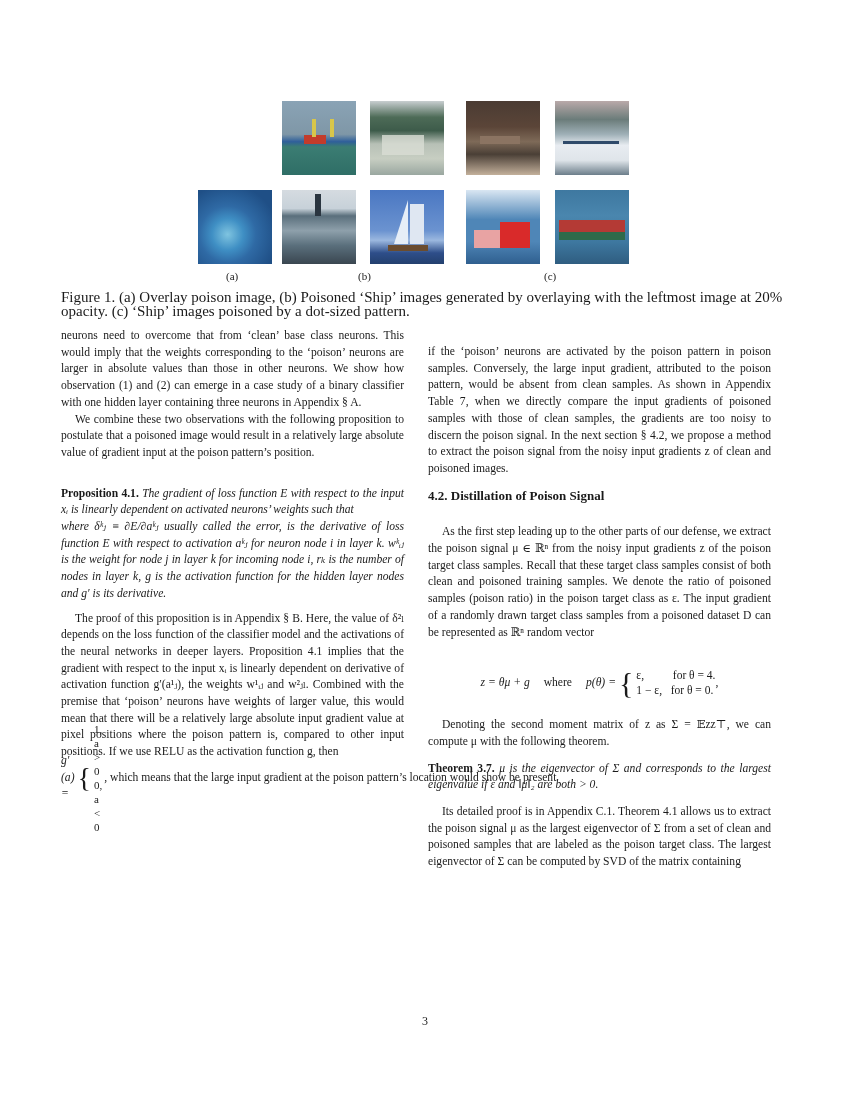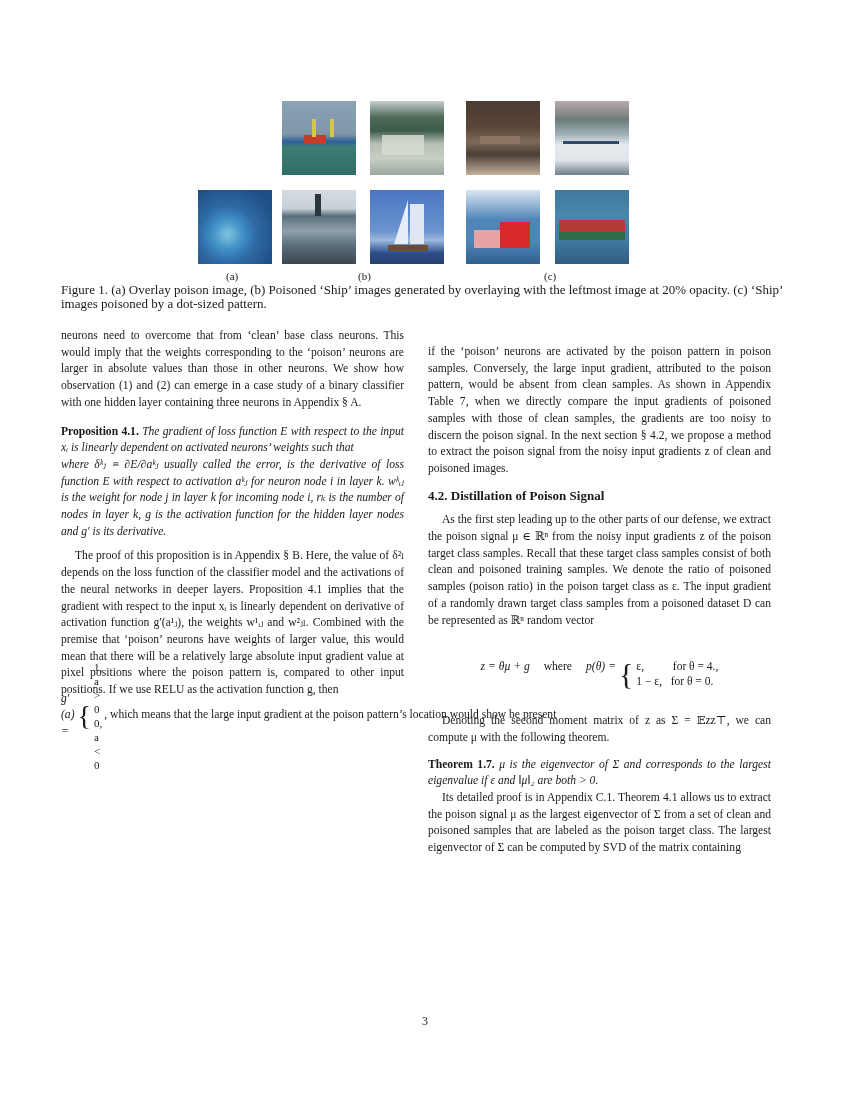--- a/index.html
+++ b/index.html
@@ -1,29 +1,29 @@
 <!DOCTYPE html>
 <html><head>
 <meta charset="utf-8">
 <style>
   html,body{margin:0;padding:0;background:#fff;}
   body{width:850px;height:1100px;position:relative;overflow:hidden;font-family:"Liberation Serif","DejaVu Serif",serif;color:#1a1a1a;}
   .fig{position:absolute;}
   .img{position:absolute;width:74px;height:74px;}
   .axl{position:absolute;left:-8px;top:0;height:74px;width:7px;font-size:3px;color:#555;font-family:"Liberation Sans",sans-serif;}
   .sublabel{position:absolute;font-size:11px;}
-  .caption{position:absolute;left:61px;top:283px;width:730px;font-size:13px;line-height:13.5px;}
+  .caption{position:absolute;left:61px;top:291px;width:730px;font-size:15px;line-height:13.5px;}
   .col{position:absolute;width:343px;font-size:11.6px;line-height:16.7px;text-align:justify;}
   .col p{margin:0;}
   .ind{text-indent:14px;}
   .it{font-style:italic;}
   .b{font-weight:bold;}
   .eq{text-align:center;margin:8px 0;font-style:italic;position:relative;}
   .eqnum{position:absolute;right:0;top:50%;transform:translateY(-50%);font-style:normal;}
-  .h{font-weight:bold;font-size:13px;margin:10px 0 8px 0;}
+  .h{font-weight:bold;font-size:13px;margin:10px 0 20px 0;}
   .pagenum{position:absolute;left:0;width:850px;top:1014px;text-align:center;font-size:12px;}
 </style>
 </head>
 <body>
 
 <div class="fig" style="left:0;top:0;width:850px;height:290px;">
 
   <div class="img" style="left:282px;top:101px;background:linear-gradient(180deg,#8aa3b5 0%,#7f97a7 45%,#2f5f9a 55%,#3b7d73 62%,#2f6e66 100%);">
     <div style="position:absolute;left:22px;top:34px;width:22px;height:9px;background:#c23b2b;"></div>
     <div style="position:absolute;left:30px;top:18px;width:4px;height:18px;background:#d8c64a;"></div>
@@ -60,53 +60,54 @@
 
   <span class="sublabel" style="left:226px;top:270px;">(a)</span>
   <span class="sublabel" style="left:358px;top:270px;">(b)</span>
   <span class="sublabel" style="left:544px;top:270px;">(c)</span>
 </div>
 
 <div class="caption">Figure 1. (a) Overlay poison image, (b) Poisoned ‘Ship’ images generated by overlaying with the leftmost image at 20% opacity. (c) ‘Ship’ images poisoned by a dot-sized pattern.</div>
 
 <div class="col" style="left:61px;top:328px;">
   <p>neurons need to overcome that from ‘clean’ base class neurons. This would imply that the weights corresponding to the ‘poison’ neurons are larger in absolute values than those in other neurons. We show how observation (1) and (2) can emerge in a case study of a binary classifier with one hidden layer containing three neurons in Appendix § A.</p>
-  <p style="margin-top:12px;">
+  <p class="ind">We combine these two observations with the following proposition to postulate that a poisoned image would result in a relatively large absolute value of gradient input at the poison pattern’s position.</p>
+  <p style="margin-top:24px;">
     <span class="b">Proposition 4.1.</span>
     <span class="it">The gradient of loss function E with respect to the input xᵢ is linearly dependent on activated neurons’ weights such that</span>
   </p>
   <p class="it">where δᵏⱼ ≡ ∂E/∂aᵏⱼ usually called the error, is the derivative of loss function E with respect to activation aᵏⱼ for neuron node i in layer k. wᵏᵢⱼ is the weight for node j in layer k for incoming node i, rₖ is the number of nodes in layer k, g is the activation function for the hidden layer nodes and g′ is its derivative.</p>
   <p class="ind" style="margin-top:8px;">The proof of this proposition is in Appendix § B. Here, the value of δ²ₗ depends on the loss function of the classifier model and the activations of the neural networks in deeper layers. Proposition 4.1 implies that the gradient with respect to the input xᵢ is linearly dependent on derivative of activation function g′(a¹ⱼ), the weights w¹ᵢⱼ and w²ⱼₗ. Combined with the premise that ‘poison’ neurons have weights of larger value, this would mean that there will be a relatively large absolute input gradient value at pixel positions where the poison pattern is, compared to other input positions. If we use RELU as the activation function g, then</p>
   <div style="display:flex;align-items:center;height:34px;">
     <span class="it">g′(a) =</span>
     <span style="font-size:28px;margin:0 3px;line-height:1;">{</span>
     <span style="display:flex;flex-direction:column;font-size:11px;line-height:14px;">
       <span>1,   a &gt; 0</span>
       <span>0,   a &lt; 0</span>
     </span>
     <span style="margin-left:2px;white-space:nowrap;overflow:visible;">, which means that the large input gradient at the poison pattern’s location would show be present</span>
   </div>
 </div>
 
 <div class="col" style="left:428px;top:344px;">
   <p>if the ‘poison’ neurons are activated by the poison pattern in poison samples. Conversely, the large input gradient, attributed to the poison pattern, would be absent from clean samples. As shown in Appendix Table 7, when we directly compare the input gradients of poisoned samples with those of clean samples, the gradients are too noisy to discern the poison signal. In the next section § 4.2, we propose a method to extract the poison signal from the noisy input gradients z of clean and poisoned images.</p>
   <div class="h">4.2. Distillation of Poison Signal</div>
   <p class="ind">As the first step leading up to the other parts of our defense, we extract the poison signal μ ∈ ℝⁿ from the noisy input gradients z of the poison target class samples. Recall that these target class samples consist of both clean and poisoned training samples. We denote the ratio of poisoned samples (poison ratio) in the poison target class as ε. The input gradient of a randomly drawn target class samples from a poisoned dataset D can be represented as ℝⁿ random vector</p>
-  <div style="display:flex;align-items:flex-start;justify-content:center;height:40px;margin:30px 0 14px 0;">
+  <div style="display:flex;align-items:center;justify-content:center;height:40px;margin:22px 0 14px 0;">
     <span class="it">z = θμ + g</span>
     <span style="margin:0 14px;">where</span>
     <span class="it">p(θ) =</span>
     <span style="font-size:30px;margin:0 3px;line-height:1;">{</span>
     <span style="display:flex;flex-direction:column;font-size:11.5px;line-height:15px;white-space:pre;">
       <span>ε,          for θ = 4.</span>
       <span>1 − ε,   for θ = 0.</span>
     </span>
     <span>,</span>
   </div>
   <p class="ind">Denoting the second moment matrix of z as Σ = 𝔼zz⊤, we can compute μ with the following theorem.</p>
   <p style="margin-top:10px;">
-    <span class="b">Theorem 1.7.</span>
+    <span class="b">Theorem 3.7.</span>
     <span class="it">μ is the eigenvector of Σ and corresponds to the largest eigenvalue if ε and ‖μ‖₂ are both &gt; 0.</span>
   </p>
-  <p class="ind" style="margin-top:0;">Its detailed proof is in Appendix C.1. Theorem 4.1 allows us to extract the poison signal μ as the largest eigenvector of Σ from a set of clean and poisoned samples that are labeled as the poison target class. The largest eigenvector of Σ can be computed by SVD of the matrix containing</p>
+  <p class="ind" style="margin-top:10px;">Its detailed proof is in Appendix C.1. Theorem 4.1 allows us to extract the poison signal μ as the largest eigenvector of Σ from a set of clean and poisoned samples that are labeled as the poison target class. The largest eigenvector of Σ can be computed by SVD of the matrix containing</p>
 </div>
 
 <div class="pagenum">3</div>
 
 </body></html>

